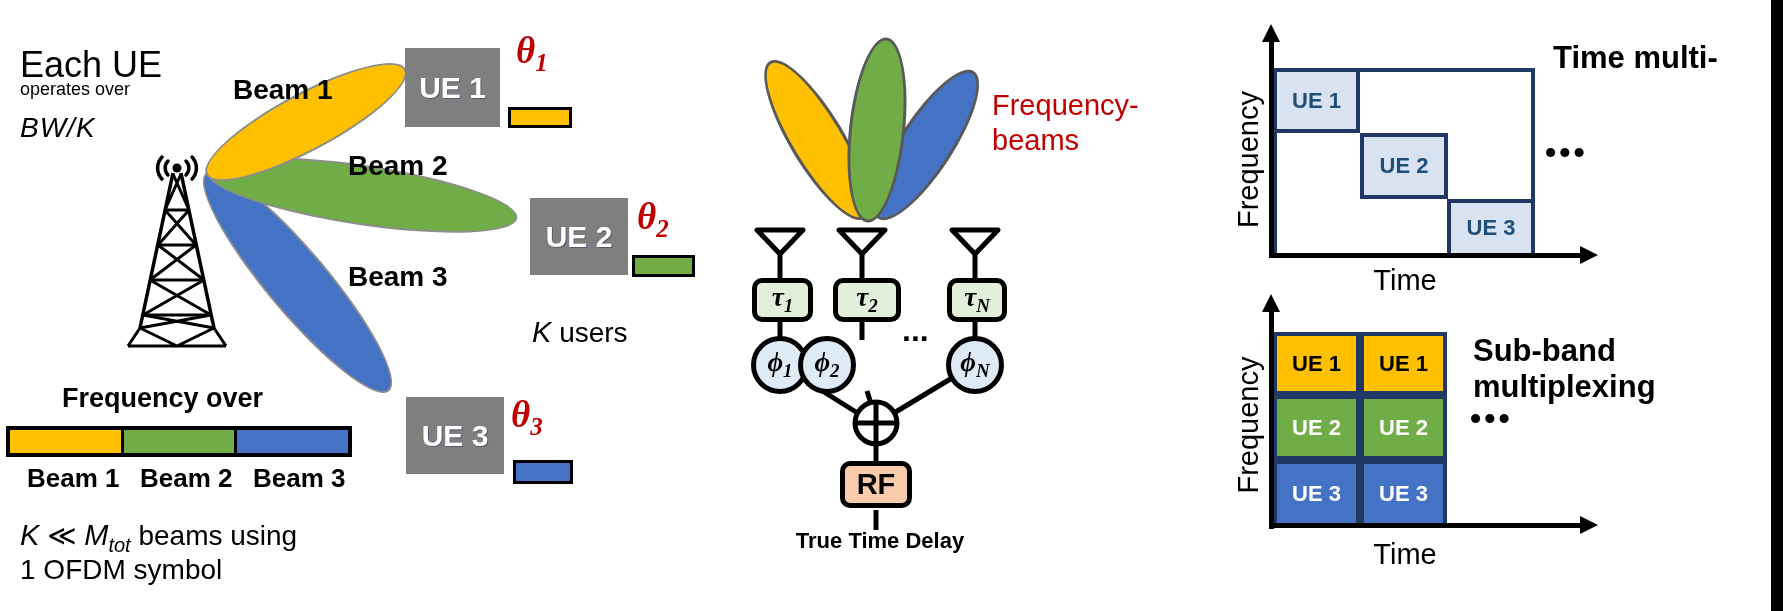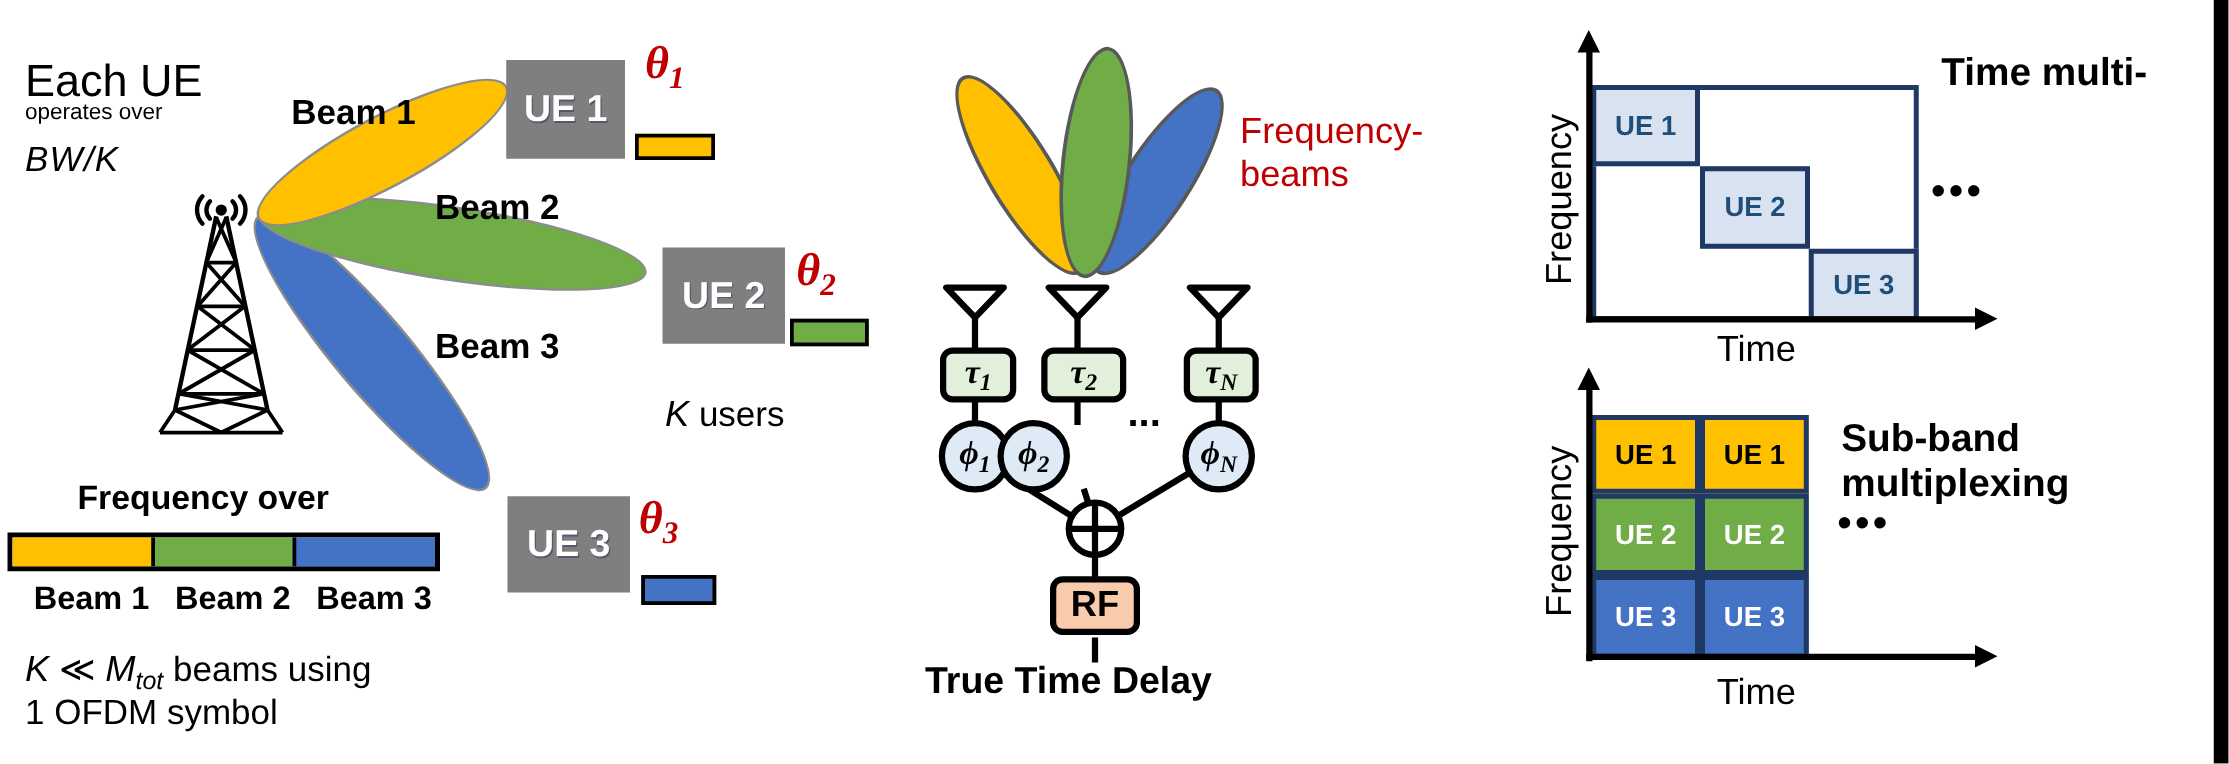--- a/index.html
+++ b/index.html
@@ -155,21 +155,21 @@
       <span class="symtxt"><span>ϕ</span><sub>2</sub></span>
     </div>
   <div class="abs node phicirc" style="left:946px;top:336px;width:58px;height:58px;">
       <span class="symtxt"><span>ϕ</span><sub>N</sub></span>
     </div>
 
   <div class="abs txt bold" style="left:902px;top:312px;font-size:32px;">...</div>
 
   <div class="abs node rfbox" style="left:840px;top:461px;width:72px;height:47px;">RF</div>
 
-  <div class="abs bold" style="left:740px;top:528px;width:280px;text-align:left;font-size:30px;">True Time Delay</div>
+  <div class="abs bold" style="left:740px;top:528px;width:280px;text-align:center;font-size:22px;">True Time Delay</div>
 
   <div class="abs frame" style="left:1273px;top:68px;width:262px;height:189px;"></div>
   <div class="abs cell cell-light" style="left:1273px;top:68px;width:87px;height:65px;">UE 1</div>
   <div class="abs cell cell-light" style="left:1360px;top:133px;width:88px;height:66px;">UE 2</div>
   <div class="abs cell cell-light" style="left:1447px;top:199px;width:88px;height:58px;">UE 3</div>
 
   <div class="abs axisline" style="left:1269px;top:40px;width:5px;height:218px;"></div>
   <div class="abs arrow-up" style="left:1262px;top:24px;"></div>
   <div class="abs axisline" style="left:1269px;top:253px;width:312px;height:5px;"></div>
   <div class="abs arrow-right" style="left:1580px;top:246px;"></div>

